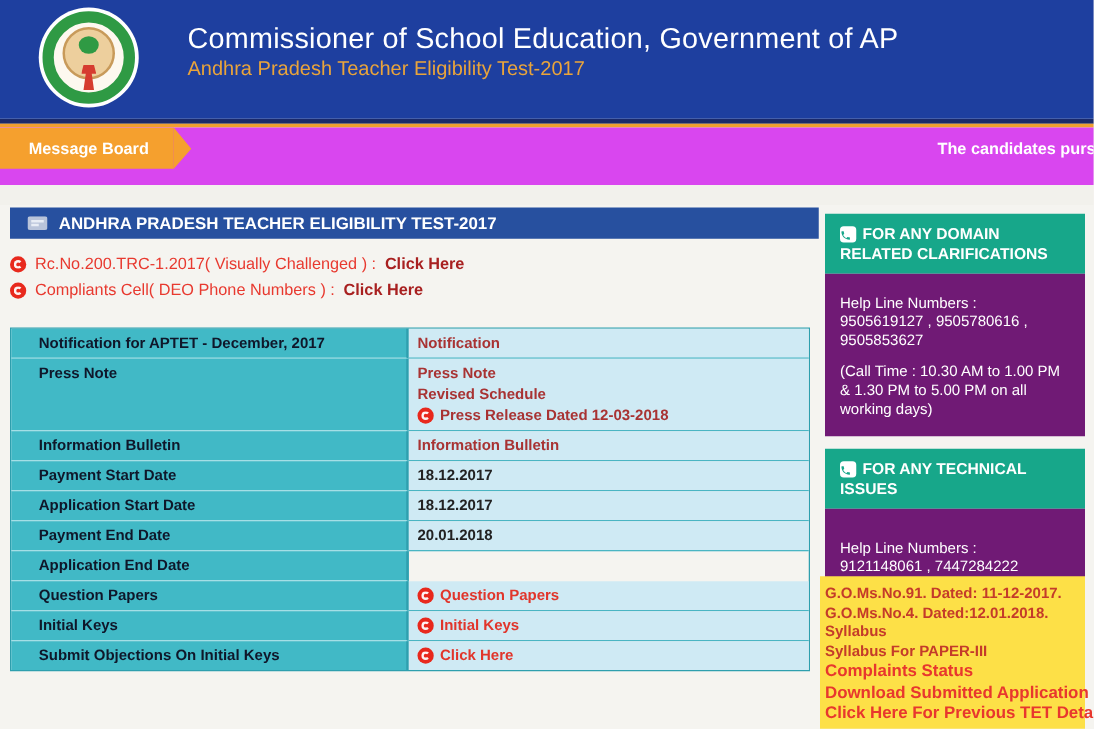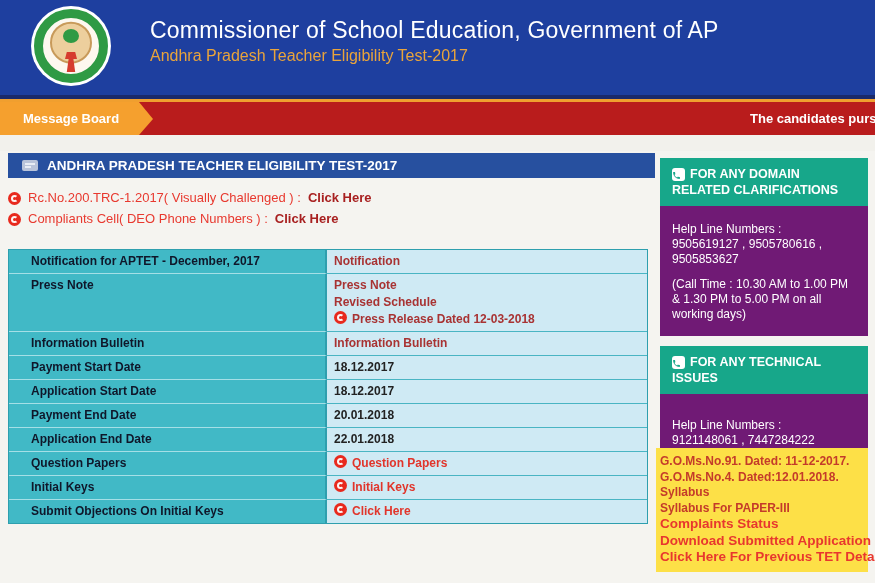--- a/index.html
+++ b/index.html
@@ -25,21 +25,21 @@
   .logo .pillar { position:absolute; left:50%; top:46px; width:12px; height:20px;
                   transform:translateX(-50%); background:#d63c2f;
                   clip-path:polygon(15% 0,85% 0,100% 35%,70% 35%,85% 100%,15% 100%,30% 35%,0 35%); }
   .header-titles { position:absolute; left:150px; top:17px; }
   .header-title { color:#ffffff; font-size:23px; letter-spacing:.2px; }
   .header-subtitle { color:#e9a43b; font-size:16px; margin-top:3px; }
   
   .navy-strip { height:4px; background:#1b2a6a; }
   .orange-strip { height:3px; background:#f09f2f; }
   
-  .msgbar { height:33px; background:#b91c1c; position:relative; overflow:hidden; }
+  .msgbar { height:46px; background:#d946ef; position:relative; overflow:hidden; }
   .msg-label { position:absolute; left:0; top:0; width:139px; height:33px;
                background:#f5a02e; color:#fff; font-size:13px; font-weight:bold;
                display:flex; align-items:center; padding-left:23px; }
   .msg-arrow { position:absolute; left:139px; top:0; width:0; height:0;
                border-top:17px solid transparent; border-bottom:16px solid transparent;
                border-left:14px solid #f5a02e; }
   .marquee-text { position:absolute; left:750px; top:0; height:33px; display:flex;
                   align-items:center; color:#fff; font-size:13px; font-weight:bold;
                   white-space:nowrap; }
   .gap-strip { height:16px; background:#f2f1ec; }
@@ -65,21 +65,21 @@
   
   .aptable { position:absolute; left:8px; top:98px; width:640px;
              border:1px solid #2e9fae; }
   .trow { display:flex; }
   .tleft { width:318px; background:#41b9c6; color:#0f172a; font-weight:bold;
            font-size:12px; padding:4px 6px 4px 22px; line-height:15px;
            border-right:2px solid #2e9fae; border-bottom:1px solid #a5dfe6; }
   .tright { flex:1; background:#cfeaf4; padding:3px 4px 3px 7px;
             font-size:12px; font-weight:bold; border-bottom:1px solid #4ab5c3; }
   .trow:last-child .tleft, .trow:last-child .tright { border-bottom:none; }
-  .titem { display:flex; align-items:flex-start; gap:5px; line-height:17px; min-height:17px; }
+  .titem { display:flex; align-items:center; gap:5px; line-height:17px; min-height:17px; }
   .tlink { color:#a83333; cursor:pointer; }
   .tlink.bright { color:#e1352b; }
   .tdate { color:#222; }
   
   .sidebar { position:absolute; left:660px; top:-3px; width:208px; }
   .sb-head { background:#17a78a; color:#fff; font-size:12.5px; font-weight:bold;
              padding:8px 10px 8px 12px; line-height:16px; display:block;margin-top:10px; }
   .sb-head .phone-icon { display:inline-block; vertical-align:-2px; margin-right:5px; }
   .phone-icon { width:13px; height:13px; background:#fff; border-radius:3px;
                 display:inline-flex; align-items:center; justify-content:center; }
@@ -198,25 +198,20 @@
       <div class="tleft">Payment End Date</div>
       <div class="tright">
           <div class="titem">
         <span class="tdate">20.01.2018</span>
       </div>
         </div>
     </div>
 
     <div class="trow">
       <div class="tleft">Application End Date</div>
-      <div class="tright">
-          <div class="titem">
-        <span class="tdate">22.01.2018</span>
-      </div>
-        </div>
     </div>
 
     <div class="trow">
       <div class="tleft">Question Papers</div>
       <div class="tright">
           <div class="titem">
         <span class="spin-icon"></span>
         <span class="tlink bright">Question Papers</span>
       </div>
         </div>

